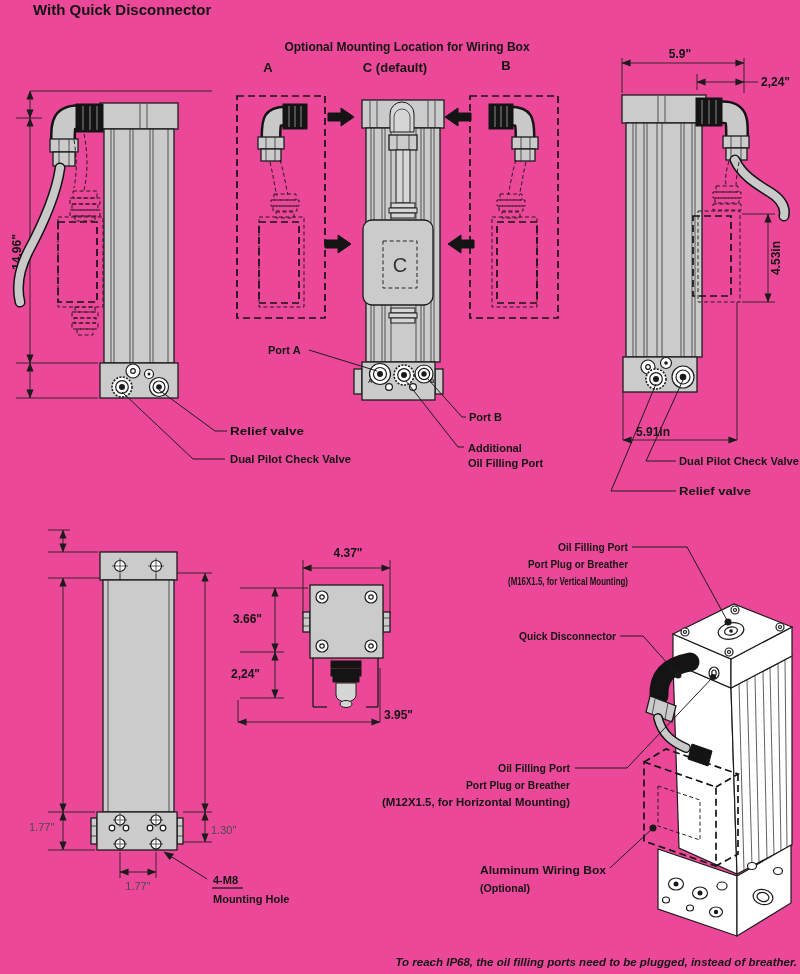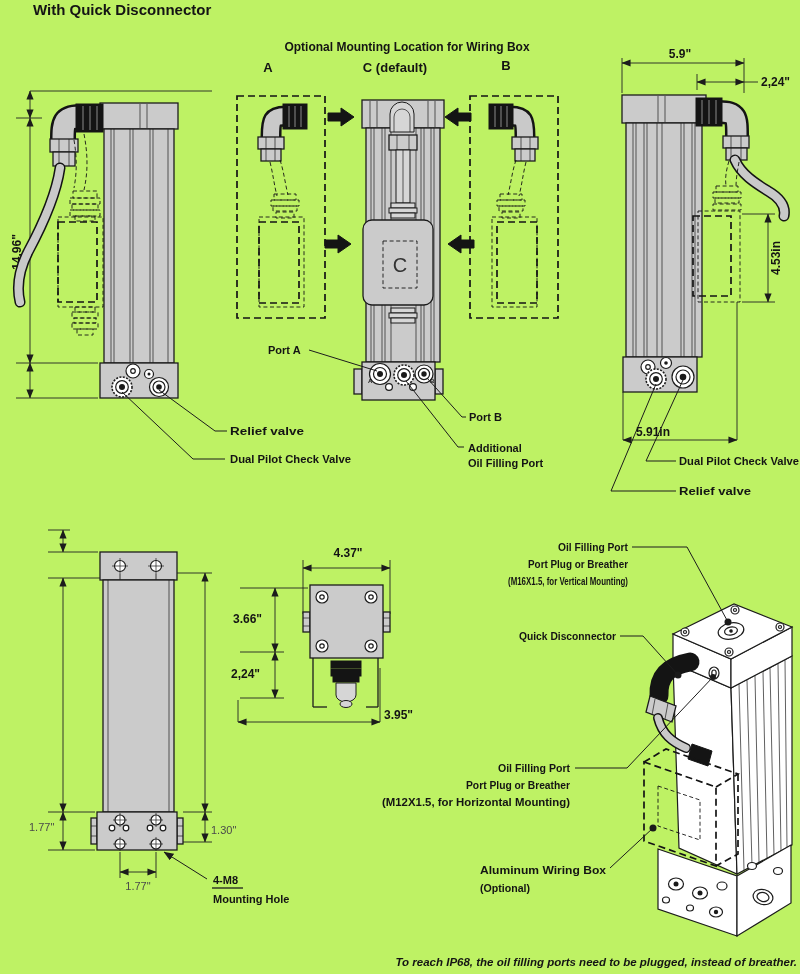--- a/index.html
+++ b/index.html
@@ -1,16 +1,16 @@
 <!DOCTYPE html>
 <html><head>
 <meta charset="utf-8">
 <style>
   html,body{margin:0;padding:0;background:#fff;}
-  .page{position:relative;width:800px;height:974px;background:#bef264;overflow:hidden;}
+  .page{position:relative;width:800px;height:974px;background:#ec4899;overflow:hidden;}
   svg{display:block;}
   text{font-family:"Liberation Sans",sans-serif;fill:#141414;}
   .tt{font-size:15px;font-weight:bold;}
   .hd{font-size:12px;font-weight:bold;}
   .opt{font-size:13px;font-weight:bold;}
   .big{font-size:12px;font-weight:bold;}
   .lbl{font-size:11px;font-weight:bold;}
   .sub{font-size:10.5px;font-weight:bold;}
   .dimg{font-size:11px;fill:#4a4a4a;}
   .tiny{font-size:6px;font-weight:bold;}

